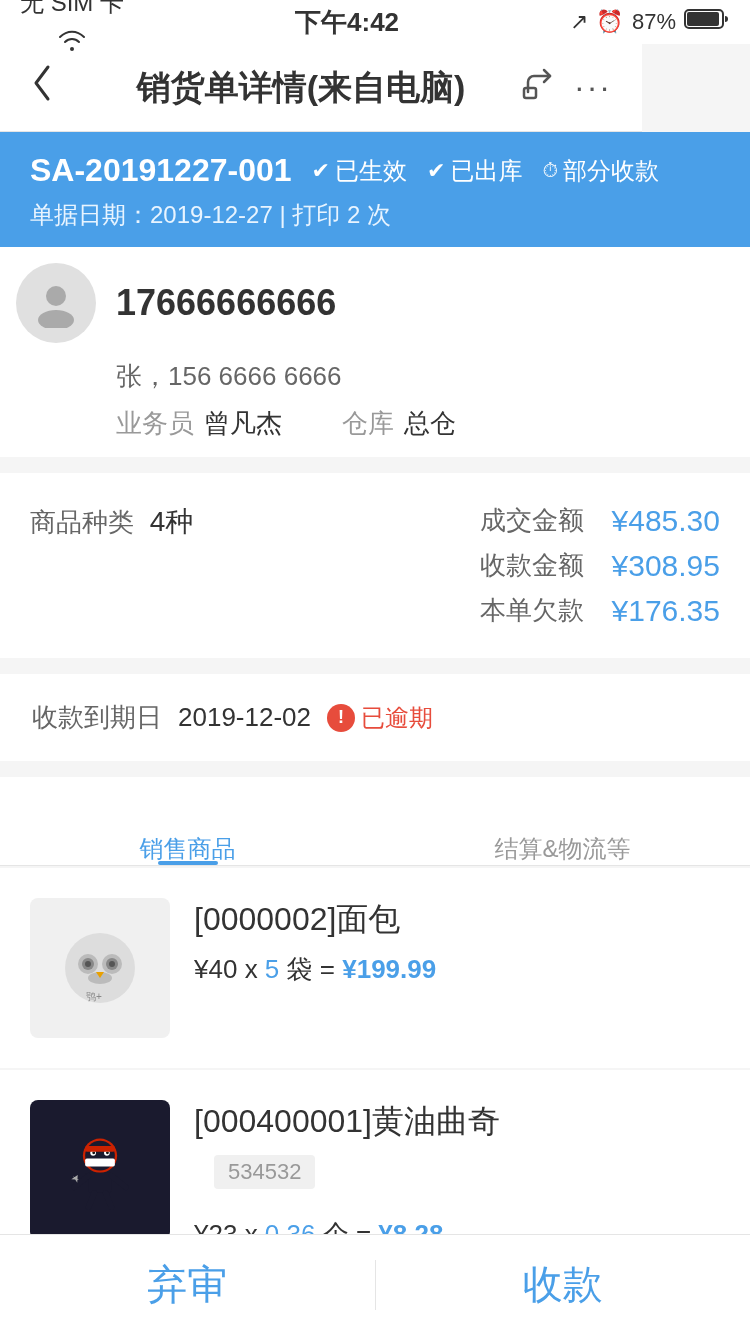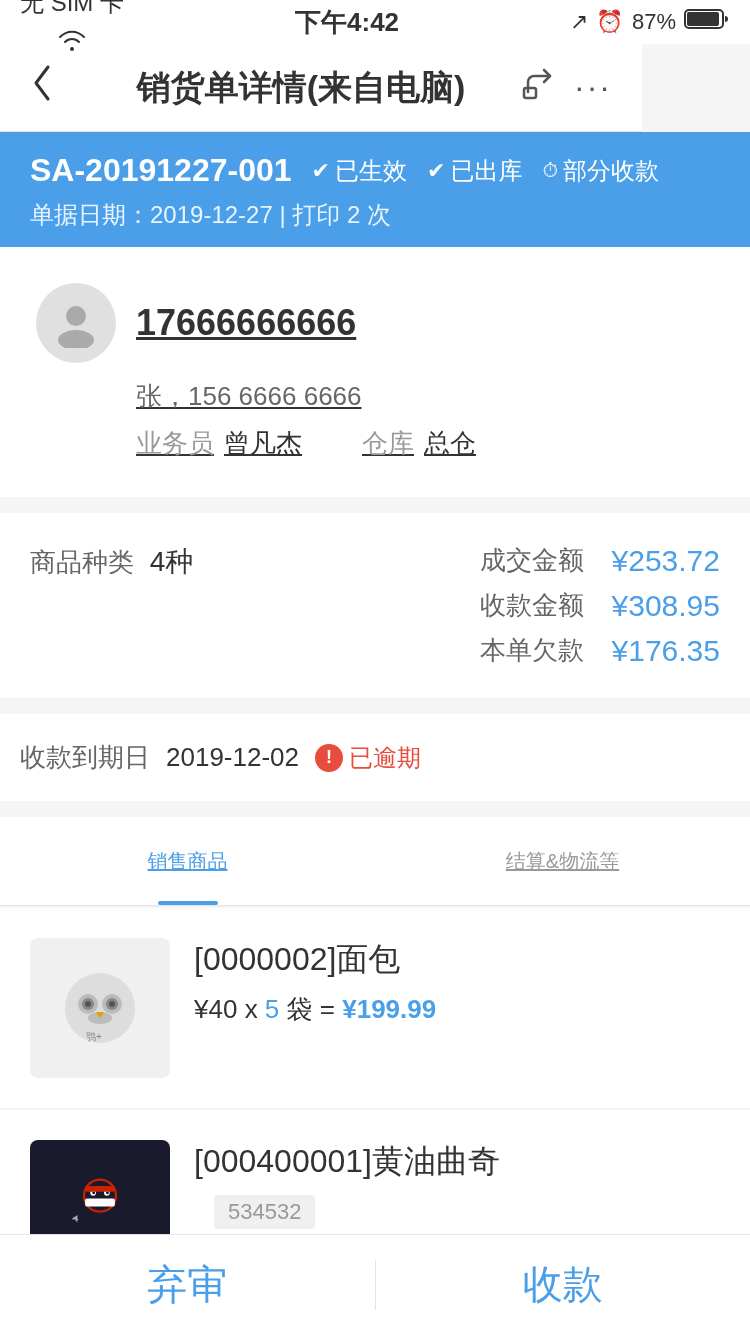--- a/index.html
+++ b/index.html
@@ -85,23 +85,22 @@
     }
     .badge-icon { font-size: 22px; }
     .banner-row2 {
       font-size: 24px;
       color: #e8f4ff;
     }
 
     
     .customer-section {
       background: #fff;
-      padding: 36px;
+      padding: 16px;
       margin-bottom: 16px;
-      text-decoration: underline;
     }
     .customer-main {
       display: flex;
       align-items: center;
       gap: 20px;
       margin-bottom: 16px;
     }
     .avatar {
       width: 80px;
       height: 80px;
@@ -164,21 +163,21 @@
       align-items: center;
       gap: 16px;
       font-size: 26px;
     }
     .summary-right-label { color: #666; }
     .summary-right-value { color: #4a9fe8; font-size: 30px; font-weight: 500; min-width: 120px; text-align: right; }
 
     
     .due-section {
       background: #fff;
-      padding: 26px 20px;
+      padding: 26px 32px;
       margin-bottom: 16px;
       display: flex;
       align-items: center;
       gap: 16px;
       font-size: 26px;
       color: #666;
     }
     .due-label { color: #666; }
     .due-date { color: #333; }
     .overdue-badge {
@@ -208,27 +207,26 @@
       margin-bottom: 2px;
     }
     .tabs {
       display: flex;
       border-bottom: 1px solid #e5e5e5;
     }
     .tab {
       flex: 1;
       height: 88px;
       display: flex;
-      align-items: center;
+      align-items: flex-end;
       justify-content: center;
-      font-size: 20px;
+      font-size: 24px;
       cursor: pointer;
       position: relative;
       color: #999;
-      text-decoration: underline;
     }
     .tab.active {
       color: #4a9fe8;
     }
     .tab.active::after {
       content: '';
       position: absolute;
       bottom: 0;
       left: 50%;
       transform: translateX(-50%);
@@ -410,21 +408,21 @@
 
 <div class="summary-section">
   <div class="summary-row">
     <div>
       <span class="summary-left">商品种类</span>
       <span class="summary-left-value">4种</span>
     </div>
     <div class="summary-right">
       <div class="summary-right-item">
         <span class="summary-right-label">成交金额</span>
-        <span class="summary-right-value">¥253.72</span>
+        <span class="summary-right-value">¥485.30</span>
       </div>
       <div class="summary-right-item">
         <span class="summary-right-label">收款金额</span>
         <span class="summary-right-value">¥308.95</span>
       </div>
       <div class="summary-right-item">
         <span class="summary-right-label">本单欠款</span>
         <span class="summary-right-value">¥176.35</span>
       </div>
     </div>

